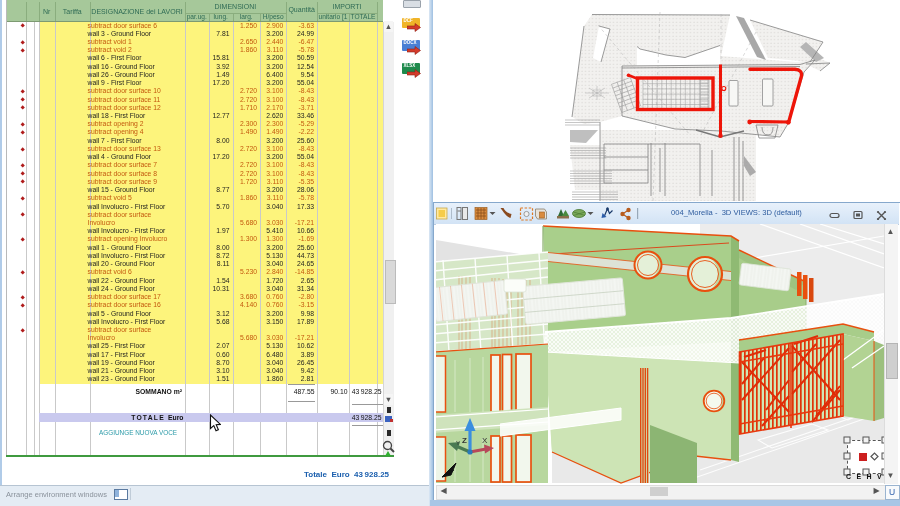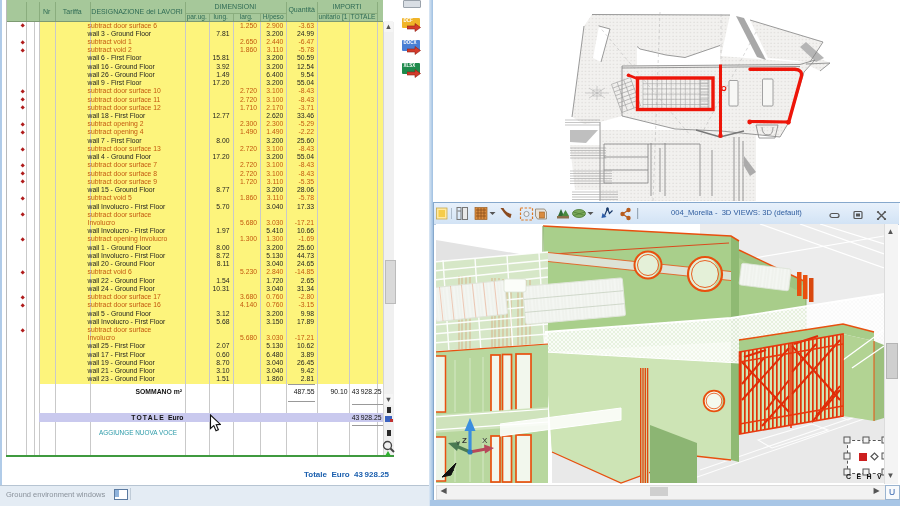--- a/index.html
+++ b/index.html
@@ -271,21 +271,21 @@
   </svg>
 <div class="ab" style="left:402px;top:40px;width:18px;height:10.5px;background:#4a7fd4;border-radius:1px;color:#fff;font-size:4.5px;font-weight:bold;line-height:6px;padding-left:1.5px;box-sizing:border-box;">DOCX</div>
 <svg class="ab" style="left:407px;top:45.5px;" width="14" height="9" viewBox="0 0 14 9">
 <path d="M0,3 L8,3 L8,0.5 L13.5,4.5 L8,8.5 L8,6 L0,6 Z" fill="#d43b2a" stroke="#8f1f14" stroke-width="0.6"></path>
   </svg>
 <div class="ab" style="left:402px;top:63px;width:18px;height:10.5px;background:#1e8a4c;border-radius:1px;color:#fff;font-size:4.5px;font-weight:bold;line-height:6px;padding-left:1.5px;box-sizing:border-box;">XLSX</div>
 <svg class="ab" style="left:407px;top:68.5px;" width="14" height="9" viewBox="0 0 14 9">
 <path d="M0,3 L8,3 L8,0.5 L13.5,4.5 L8,8.5 L8,6 L0,6 Z" fill="#d43b2a" stroke="#8f1f14" stroke-width="0.6"></path>
   </svg>
 <div class="ab" style="left:0;top:485px;width:430px;height:21px;background:#e4ecf4;border-top:1px solid #b6c4d2;"></div>
-<div class="ab" style="left:6px;top:490px;font-size:7.5px;color:#8a929b;">Ground environment windows</div>
+<div class="ab" style="left:6px;top:490px;font-size:7.5px;color:#8a929b;">Arrange environment windows</div>
 <div class="ab" style="left:114px;top:489px;width:12px;height:9px;background:#fff;border:1px solid #5b7aa0;"></div>
 <div class="ab" style="left:115px;top:490px;width:4px;height:7px;background:#8fb3dc;"></div>
 <div class="ab" style="left:130px;top:488px;width:1px;height:12px;background:#c0ccd8;"></div>
 <div class="ab" style="left:304px;top:470px;font-size:8px;font-weight:bold;color:#1b5fae;">Totale&nbsp;&nbsp;Euro&nbsp;&nbsp;43 928.25</div>
 <div class="ab" style="left:429px;top:0;width:4px;height:506px;background:linear-gradient(90deg,#dce8f4,#9fc0e2);"></div>
 <svg class="ab" style="left:560px;top:8px;" width="280" height="196" viewBox="0 0 280 196">
 <defs>
 <pattern id="stip" width="3.5" height="3.5" patternUnits="userSpaceOnUse">
 <rect width="3.5" height="3.5" fill="#f2f1ef"></rect>
         <circle cx="1" cy="1" r="0.45" fill="#bdbab7"></circle>

